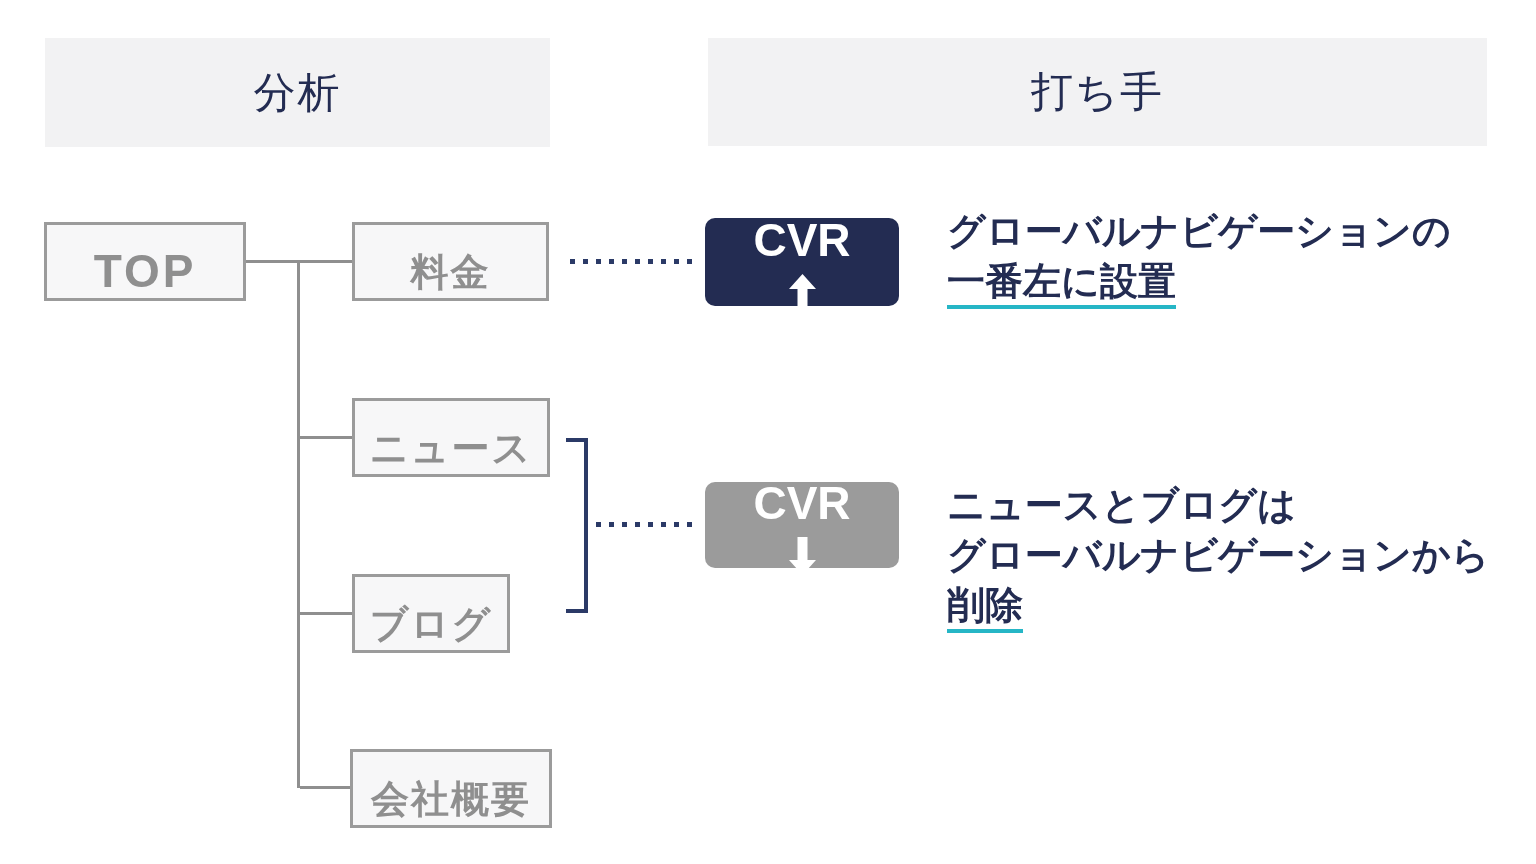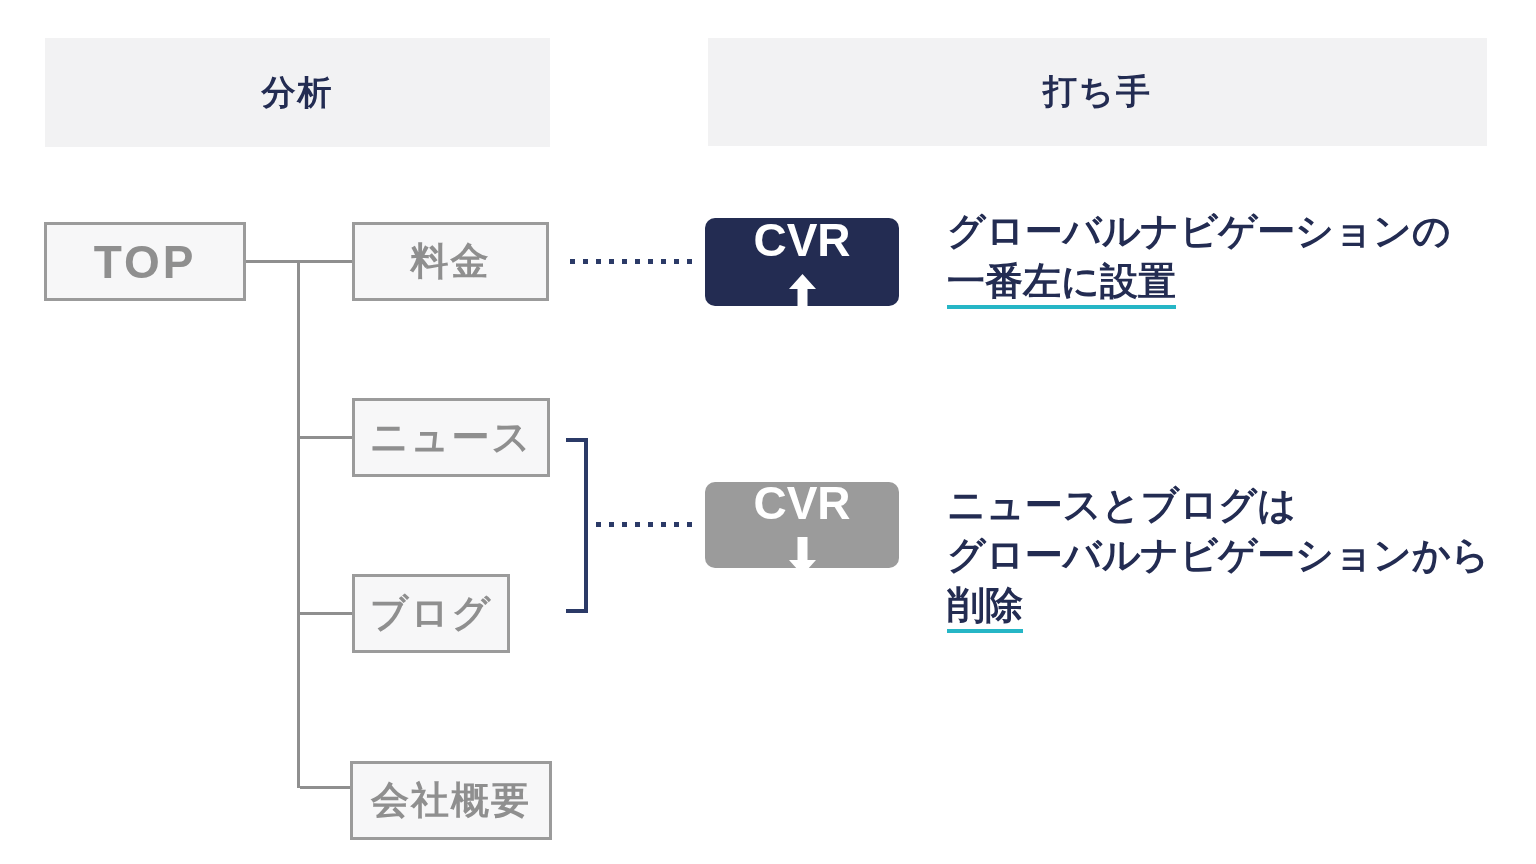--- a/index.html
+++ b/index.html
@@ -24,46 +24,46 @@
     background: #ffffff;
     overflow: hidden;
   }
   
   .col-header {
     position: absolute;
     background: var(--header-bg);
     display: flex;
     align-items: center;
     justify-content: center;
-    font-size: 34px;
-    font-weight: bold;
+    font-size: 42px;
+    font-weight: normal;
     color: var(--navy);
     letter-spacing: 2px;
   }
   .col-header--analysis { left: 45px; top: 38px; width: 505px; height: 109px; }
   .col-header--measures { left: 708px; top: 38px; width: 779px; height: 108px; }
 
   
   .node {
     position: absolute;
     background: var(--node-bg);
     border: 3px solid var(--gray);
     color: var(--node-text);
     font-weight: bold;
     font-size: 38px;
     display: flex;
-    align-items: center;
+    align-items: flex-end;
     justify-content: center;
     letter-spacing: 2px;
   }
   .node--top { left: 44px; top: 222px; width: 202px; height: 79px; font-size: 46px; letter-spacing: 3px; }
   .node--pricing { left: 352px; top: 222px; width: 197px; height: 79px; }
   .node--news    { left: 352px; top: 398px; width: 198px; height: 79px; }
   .node--blog    { left: 352px; top: 574px; width: 158px; height: 79px; }
-  .node--company { left: 350px; top: 749px; width: 202px; height: 79px; margin-top: 12px; }
+  .node--company { left: 350px; top: 749px; width: 202px; height: 79px; }
 
   
   .tline { position: absolute; background: var(--line-gray); }
   .tline--root-h  { left: 246px; top: 260px; width: 106px; height: 3px; }
   .tline--trunk   { left: 297px; top: 260px; width: 3px;  height: 528px; }
   .tline--news-h  { left: 300px; top: 436px; width: 52px; height: 3px; }
   .tline--blog-h  { left: 300px; top: 612px; width: 52px; height: 3px; }
   .tline--comp-h  { left: 300px; top: 786px; width: 50px; height: 3px; }
 
   

